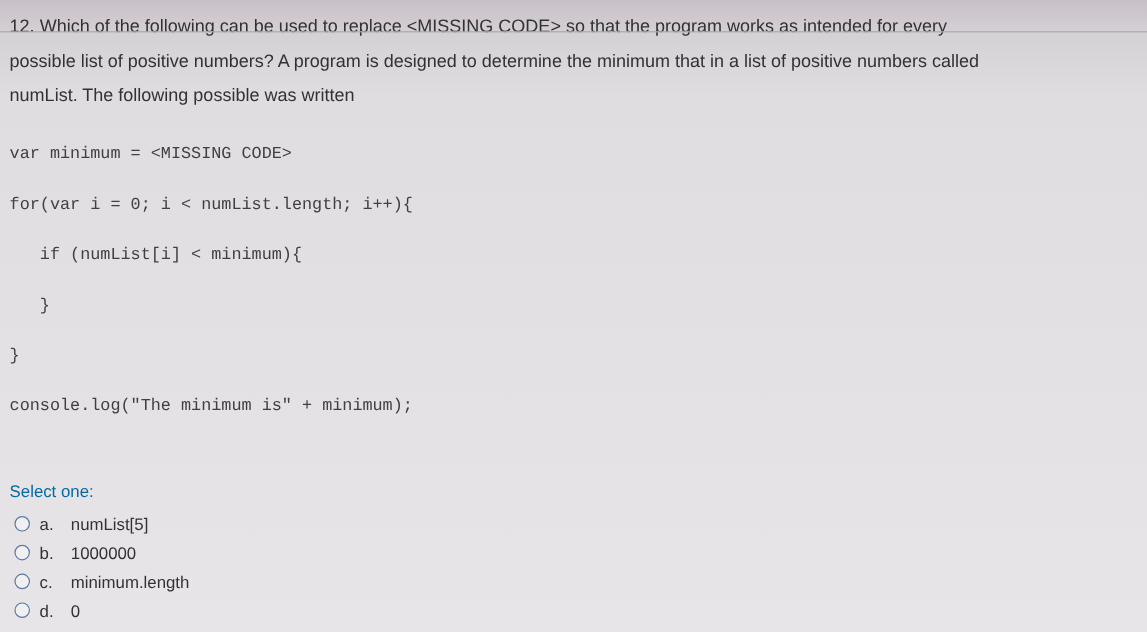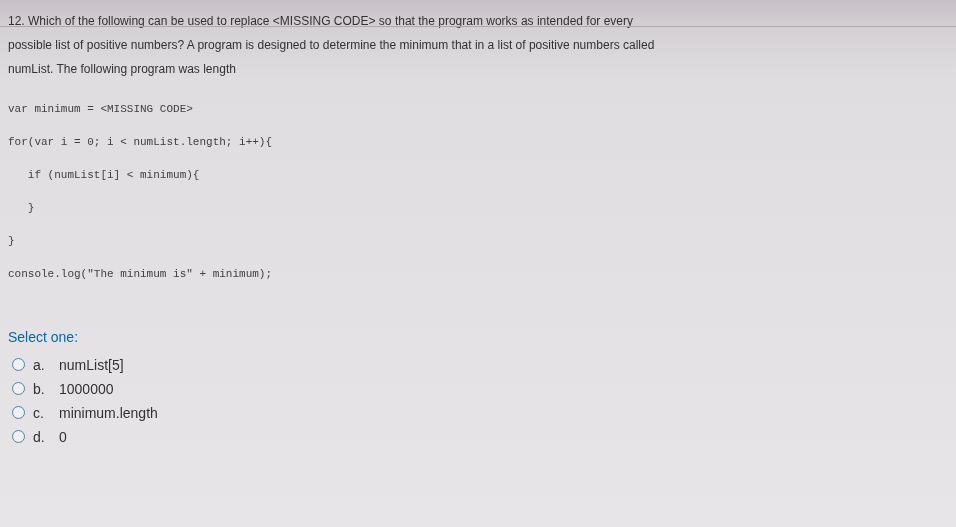--- a/index.html
+++ b/index.html
@@ -11,28 +11,28 @@
       width: 956px;
       height: 527px;
       background: linear-gradient(to bottom, #c8c0c8 0%, #d4d0d4 5%, #e0dde0 15%, #e8e5e8 100%);
       font-family: Arial, Helvetica, sans-serif;
       color: #3a3a3a;
       padding: 12px 8px;
       overflow: hidden;
       position: relative;
     }
     .question-text {
-      font-size: 12px;
+      font-size: 15px;
       line-height: 1.5;
       margin-bottom: 6px;
       color: #323232;
     }
     .code-block {
       font-family: 'Courier New', Courier, monospace;
-      font-size: 11px;
+      font-size: 14px;
       line-height: 1.5;
       color: #404040;
       margin-top: 2px;
       margin-bottom: 30px;
       white-space: pre;
     }
     .select-one {
       font-size: 14px;
       color: #0369a1;
       margin-bottom: 12px;
@@ -74,21 +74,21 @@
 </head>
 <body>
 
 <div class="top-border"></div>
 
 <div class="question-text">
   <span>12.</span>
   <span>Which of the following can be used to replace &lt;MISSING CODE&gt; so that the program works as intended for every</span>
 </div>
 <div class="question-text">possible list of positive numbers? A program is designed to determine the minimum that in a list of positive numbers called</div>
-<div class="question-text">numList. The following program was length</div>
+<div class="question-text">numList. The following possible was written</div>
 
 <div class="code-block">
 <div>var minimum = &lt;MISSING CODE&gt;</div>
 <div>for(var i = 0; i &lt; numList.length; i++){</div>
 <div>   if (numList[i] &lt; minimum){</div>
 <div>   }</div>
 <div>}</div>
 <div>console.log("The minimum is" + minimum);</div>
 </div>
 

